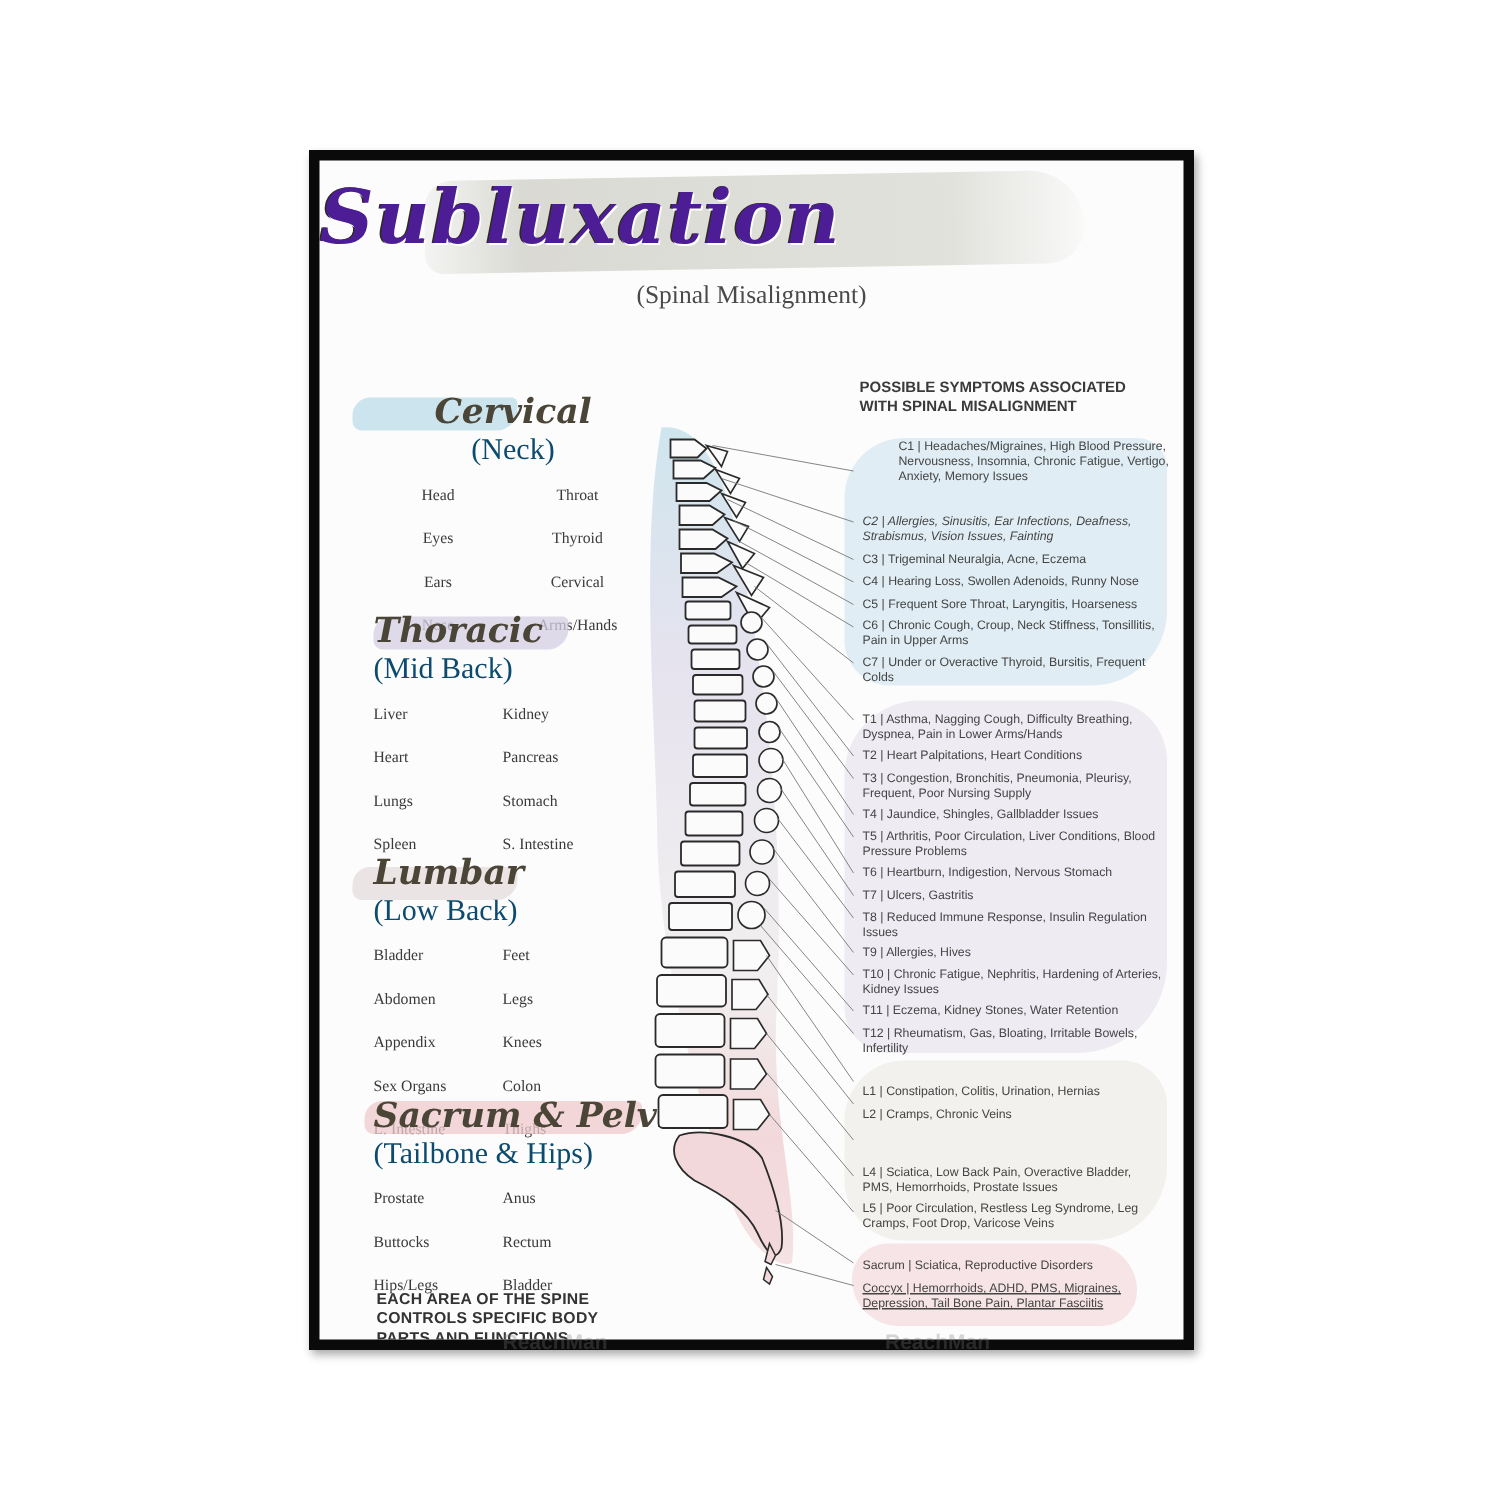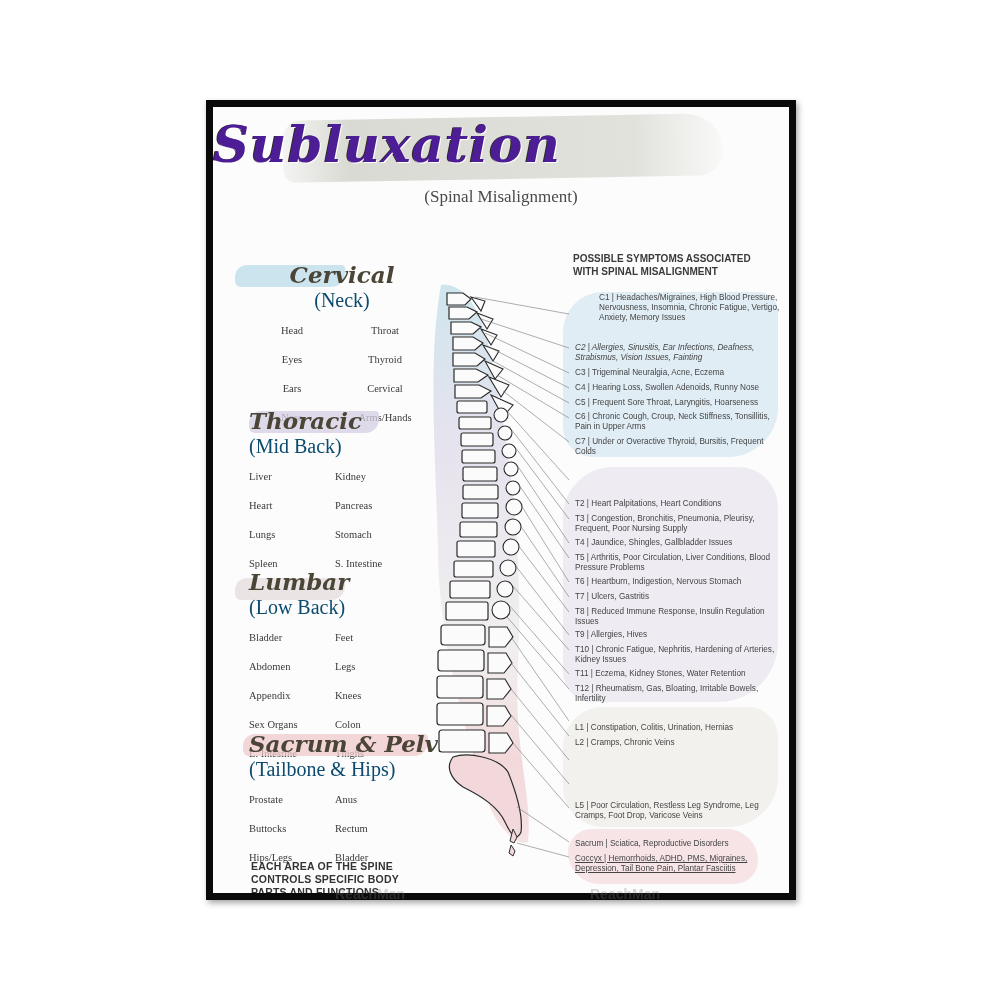--- a/index.html
+++ b/index.html
@@ -241,33 +241,35 @@
 
     <div class="symp-head" style="width:190px;">POSSIBLE SYMPTOMS ASSOCIATED WITH SPINAL MISALIGNMENT</div>
 
     <div class="symptom" style="top:186px;margin-left:24px;">C1 | Headaches/Migraines, High Blood Pressure, Nervousness, Insomnia, Chronic Fatigue, Vertigo, Anxiety, Memory Issues</div>
     <div class="symptom" style="top:236px;font-style:italic;">C2 | Allergies, Sinusitis, Ear Infections, Deafness, Strabismus, Vision Issues, Fainting</div>
     <div class="symptom" style="top:261px;">C3 | Trigeminal Neuralgia, Acne, Eczema</div>
     <div class="symptom" style="top:276px;">C4 | Hearing Loss, Swollen Adenoids, Runny Nose</div>
     <div class="symptom" style="top:291px;">C5 | Frequent Sore Throat, Laryngitis, Hoarseness</div>
     <div class="symptom" style="top:305px;">C6 | Chronic Cough, Croup, Neck Stiffness, Tonsillitis, Pain in Upper Arms</div>
     <div class="symptom" style="top:330px;">C7 | Under or Overactive Thyroid, Bursitis, Frequent Colds</div>
+    <div class="symptom" style="top:368px;">T1 | Asthma, Nagging Cough, Difficulty Breathing, Dyspnea, Pain in Lower Arms/Hands</div>
     <div class="symptom" style="top:392px;">T2 | Heart Palpitations, Heart Conditions</div>
     <div class="symptom" style="top:407px;">T3 | Congestion, Bronchitis, Pneumonia, Pleurisy, Frequent, Poor Nursing Supply</div>
     <div class="symptom" style="top:431px;">T4 | Jaundice, Shingles, Gallbladder Issues</div>
     <div class="symptom" style="top:446px;">T5 | Arthritis, Poor Circulation, Liver Conditions, Blood Pressure Problems</div>
     <div class="symptom" style="top:470px;">T6 | Heartburn, Indigestion, Nervous Stomach</div>
     <div class="symptom" style="top:485px;">T7 | Ulcers, Gastritis</div>
     <div class="symptom" style="top:500px;">T8 | Reduced Immune Response, Insulin Regulation Issues</div>
     <div class="symptom" style="top:523px;">T9 | Allergies, Hives</div>
     <div class="symptom" style="top:538px;">T10 | Chronic Fatigue, Nephritis, Hardening of Arteries, Kidney Issues</div>
     <div class="symptom" style="top:562px;">T11 | Eczema, Kidney Stones, Water Retention</div>
     <div class="symptom" style="top:577px;">T12 | Rheumatism, Gas, Bloating, Irritable Bowels, Infertility</div>
     <div class="symptom" style="top:616px;">L1 | Constipation, Colitis, Urination, Hernias</div>
     <div class="symptom" style="top:631px;">L2 | Cramps, Chronic Veins</div>
+    <div class="symptom" style="top:670px;">L4 | Sciatica, Low Back Pain, Overactive Bladder, PMS, Hemorrhoids, Prostate Issues</div>
     <div class="symptom" style="top:694px;">L5 | Poor Circulation, Restless Leg Syndrome, Leg Cramps, Foot Drop, Varicose Veins</div>
     <div class="symptom" style="top:732px;">Sacrum | Sciatica, Reproductive Disorders</div>
     <div class="symptom" style="top:747px;text-decoration:underline;">Coccyx | Hemorrhoids, ADHD, PMS, Migraines, Depression, Tail Bone Pain, Plantar Fasciitis</div>
 
   </div>
 </div>
 <div class="watermark" style="left:335px;top:886px;">ReachMan</div>
 <div class="watermark" style="left:590px;top:886px;">ReachMan</div>
 
 </body></html>

